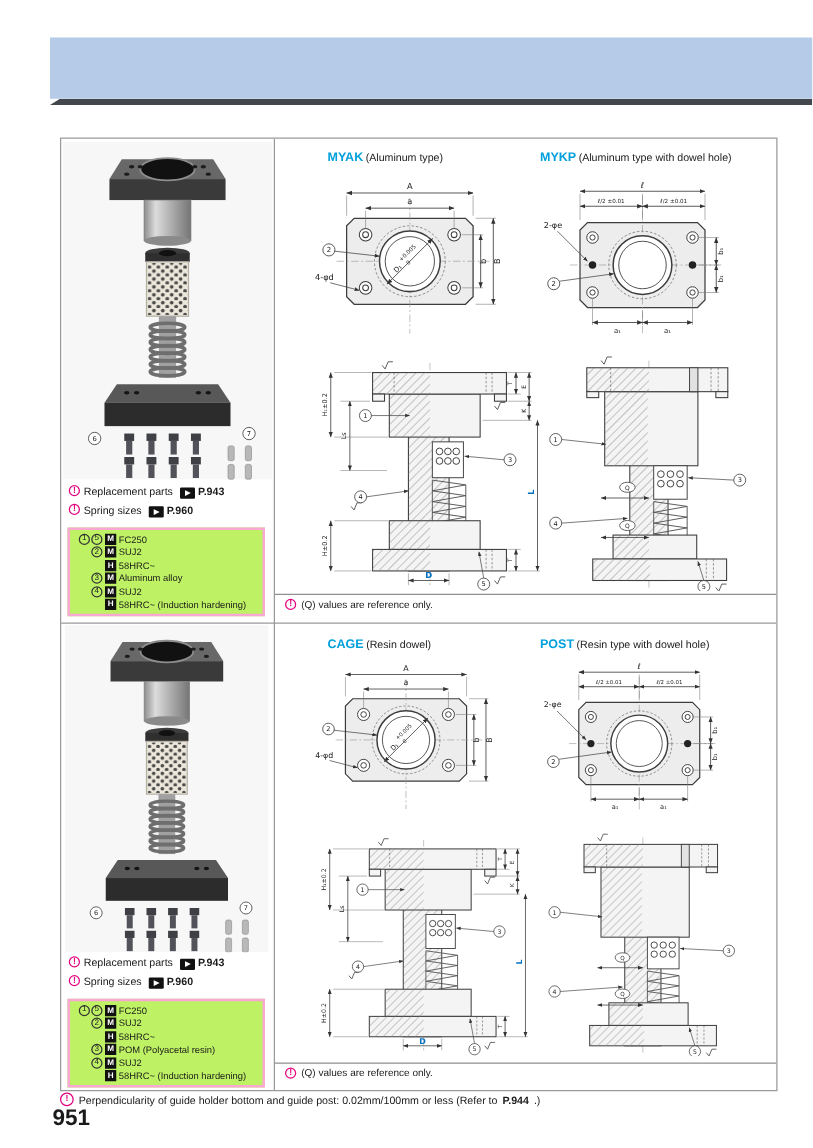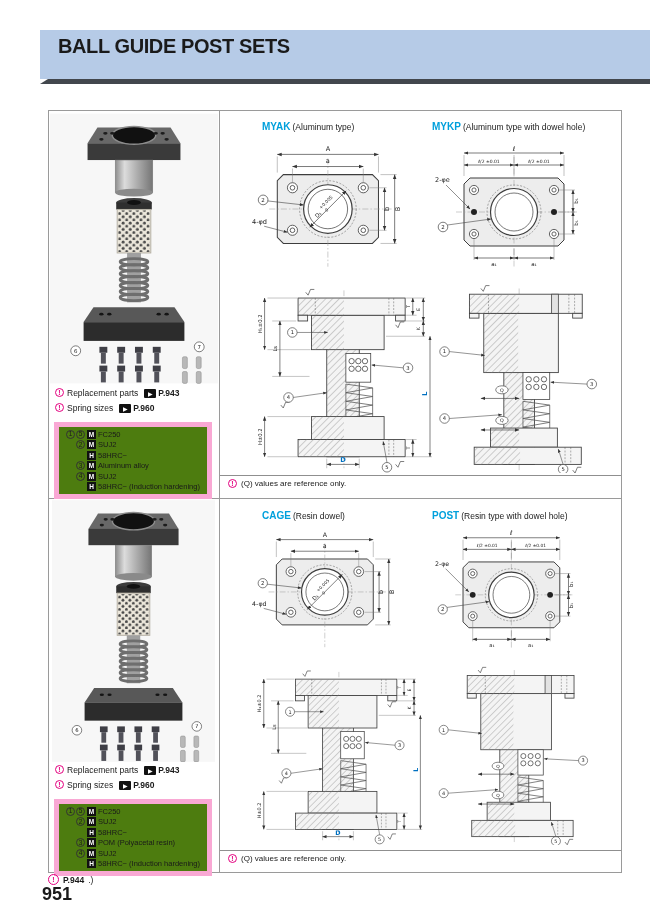--- a/index.html
+++ b/index.html
@@ -28,21 +28,21 @@
   .h-div{left:0;top:387px;width:572px;height:0;border-top:1px solid #9a9a9a;}
 
   
   .photonote{display:flex;align-items:flex-start;gap:3px;height:15px;font-size:8.5px;white-space:nowrap;}
   .nicon{display:inline-flex;align-items:center;justify-content:center;flex:0 0 auto;
          width:9px;height:9px;border:1px solid var(--note-pink,#e4007f);border-radius:50%;
          color:var(--note-pink,#e4007f);font-size:7px;font-weight:bold;line-height:1;}
   .arrowbadge{display:inline-flex;align-items:center;justify-content:center;
          width:12px;height:9px;background:#111;color:#fff;font-size:6px;border-radius:1px;margin:0 2px 0 3px;}
   .plink b{font-size:8.5px;}
-  .pbox{border:5px solid #f9a8d4;background:#4d7c0f;padding:2px 3px;}
+  .pbox{border:2px solid #f9a8d4;background:#bef264;padding:2px 3px;}
   .prow{display:flex;align-items:center;height:10.5px;font-size:7.5px;white-space:nowrap;}
   .pnums{display:inline-flex;gap:1px;width:23px;justify-content:flex-end;flex:0 0 auto;margin-right:2px;}
   .circ{display:inline-flex;align-items:center;justify-content:center;width:9px;height:9px;
         border:0.8px solid #333;border-radius:50%;font-size:6.5px;line-height:1;flex:0 0 auto;}
   .pbadge{display:inline-flex;align-items:center;justify-content:center;width:9px;height:9px;
         background:#111;color:#fff;font-size:6.5px;font-weight:bold;margin-right:2px;flex:0 0 auto;}
 
   
   .mtitle{position:absolute;white-space:nowrap;font-size:8.5px;}
   .mname{color:var(--accent-cyan,#00a0dc);font-weight:bold;font-size:10px;margin-right:2px;}
@@ -397,21 +397,20 @@
         <line class="lead" x1="19" y1="148" x2="74" y2="144"></line>
         <circle class="refc" cx="138" cy="201" r="5"></circle>
         <text class="rt" x="138" y="203">5</text>
         <line class="lead" x1="138" y1="196" x2="133" y2="180"></line>
       </g>
     </symbol>
   </defs>
 </svg>
 
 <div class="hdr">
-  <div class="hdr-title">BALL GUIDE POST SETS</div>
 </div>
 <div class="hdr-edge"></div>
 
 <div class="frame">
   <div class="abs v-div"></div>
   <div class="abs h-div"></div>
 
   <svg class="abs" style="left:1px;top:1px" width="168" height="273">
       <use href="#sym-photo"></use>
     </svg>
@@ -598,16 +597,17 @@
       <use href="#sym-section-dowel"></use>
     </svg>
   <div class="refnote" style="top:739px">
     <span class="nicon">!</span>
     <span>(Q)  values are reference only.</span>
   </div>
 </div>
 
 <div class="footnote">
   <span class="nicon">!</span>
+  <span>Perpendicularity of guide holder bottom and guide post: 0.02mm/100mm or less (Refer to </span>
     <b>P.944</b>
     <span>.)</span>
 </div>
 <div class="pagenum">951</div>
 
 </body></html>

